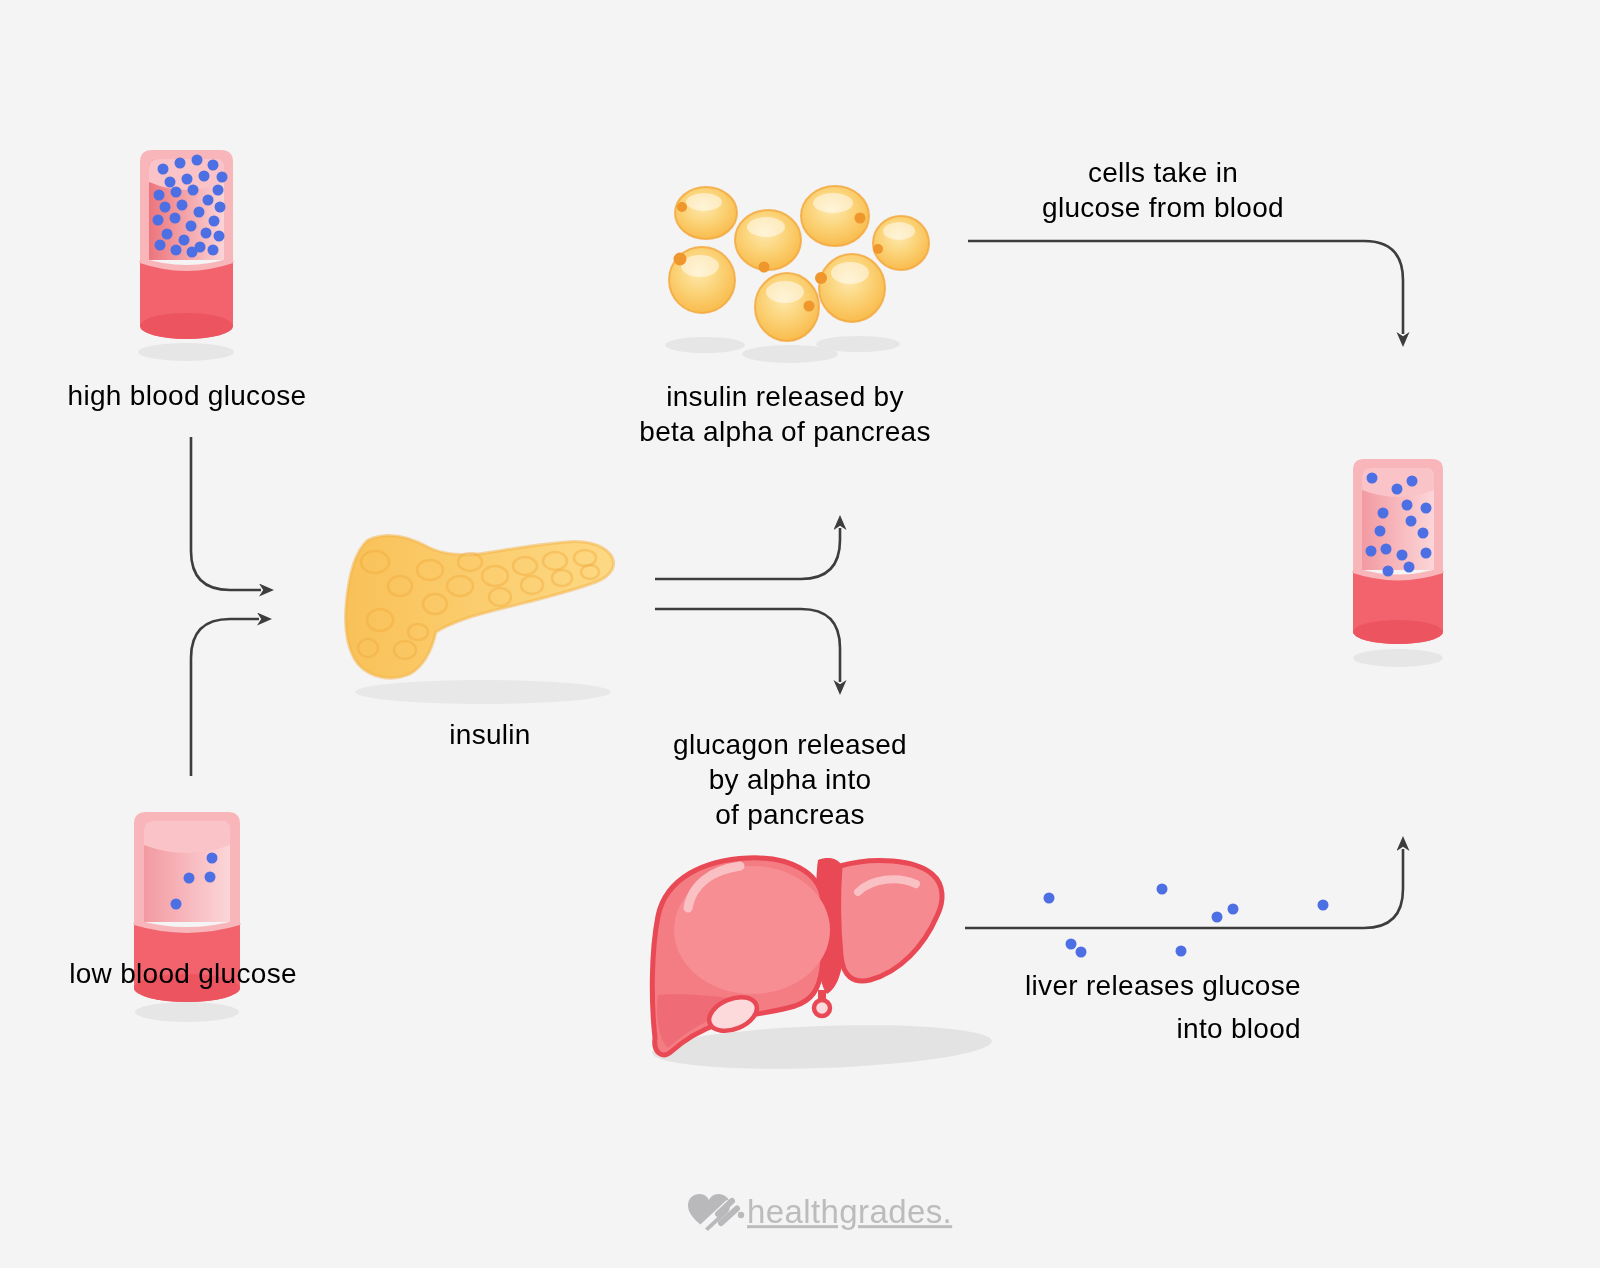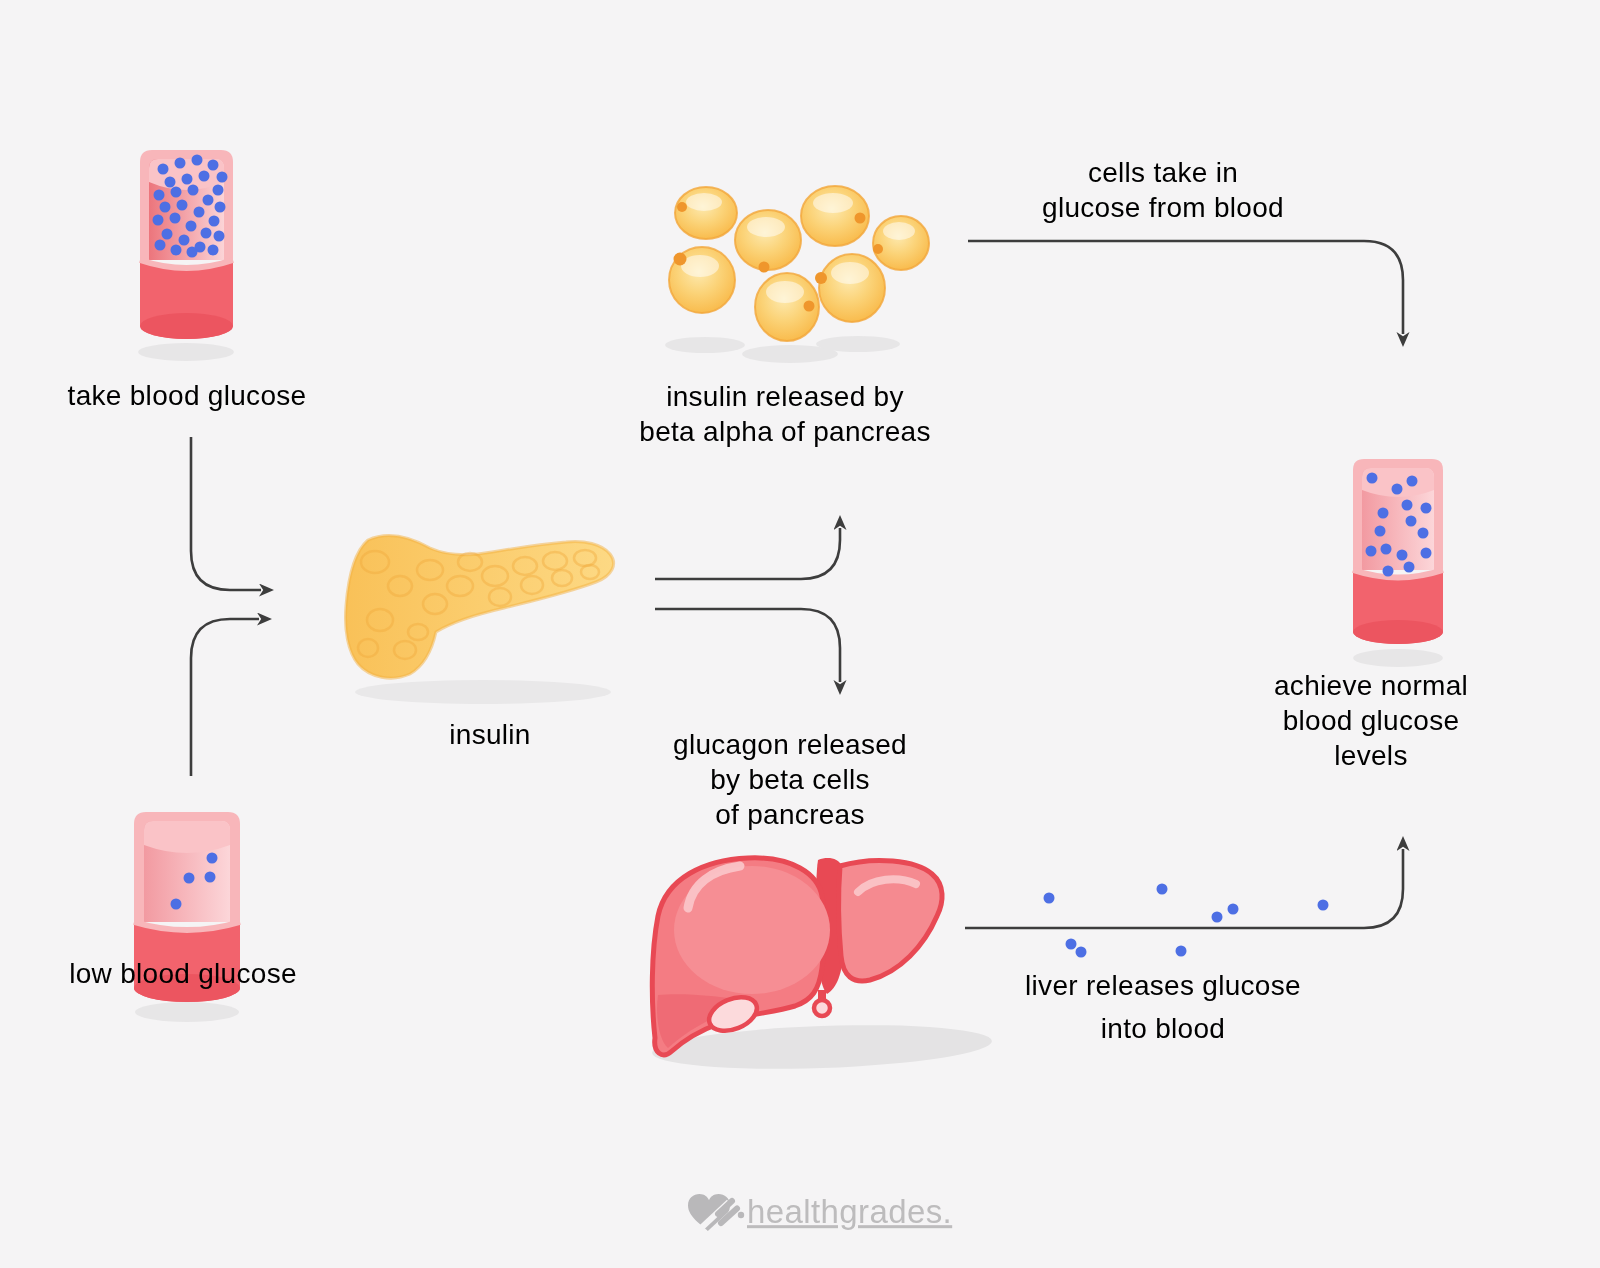--- a/index.html
+++ b/index.html
@@ -7,21 +7,21 @@
     position:relative;width:1600px;height:1268px;background:#f5f4f5;
     overflow:hidden;font-family:"Liberation Sans",sans-serif;
   }
   .art{position:absolute;left:0;top:0;}
   .label{
     position:absolute;transform:translate(-50%,-50%);
     text-align:center;white-space:pre-line;
     font:400 28px/35px "Liberation Sans",sans-serif;
     color:#000000;letter-spacing:.3px;
   }
-  .label--tall{line-height:43px;}
+  .label--tall{line-height:43px;text-align:right;}
   .logo-text{
     position:absolute;left:747px;top:1213px;transform:translateY(-54%);
     font:500 33px/33px "Liberation Sans",sans-serif;
     color:#bdbcbd;letter-spacing:.4px;text-decoration:underline;
   }
 </style>
 </head>
 <body>
 
 <div class="canvas">
@@ -244,37 +244,35 @@
     <path d="M21,38 C14,31 0,23 0,11.5 C0,4 5.5,0 11.5,0 C16.5,0 19.8,3 21,6.2
              C22.2,3 25.5,0 30.5,0 C36.5,0 42,4 42,11.5 C42,23 28,31 21,38 Z" fill="#b9b8ba"></path>
     <path d="M12,35 L41,8" stroke="#f5f4f5" stroke-width="6"></path>
     <path d="M20,41 L47,16" stroke="#f5f4f5" stroke-width="6"></path>
     <path d="M30,20 L44,7" stroke="#b9b8ba" stroke-width="6" stroke-linecap="round"></path>
     <path d="M33,29 L49,14.5" stroke="#b9b8ba" stroke-width="6" stroke-linecap="round"></path>
     <circle cx="53" cy="21" r="3.2" fill="#b9b8ba"></circle>
   </g>
 </svg>
 
-<div class="label" style="left:187px;top:395px">take blood glucose</div>
+<div class="label" style="left:187px;top:395px">high blood glucose</div>
 
 <div class="label" style="left:183px;top:973px">low blood glucose</div>
 
 <div class="label" style="left:490px;top:734px">insulin</div>
 
 <div class="label" style="left:785px;top:414px">insulin released by
 beta alpha of pancreas</div>
 
 <div class="label" style="left:790px;top:779px">glucagon released
-by beta cells
+by alpha into
 of pancreas</div>
 
 <div class="label" style="left:1163px;top:190px">cells take in
 glucose from blood</div>
 
-<div class="label" style="left:1371px;top:720px">achieve normal
-blood glucose levels</div>
 
 <div class="label label--tall" style="left:1163px;top:1007px">liver releases glucose
 into blood</div>
 
 <div class="logo-text">healthgrades.</div>
 
 </div>
 
 </body></html>

